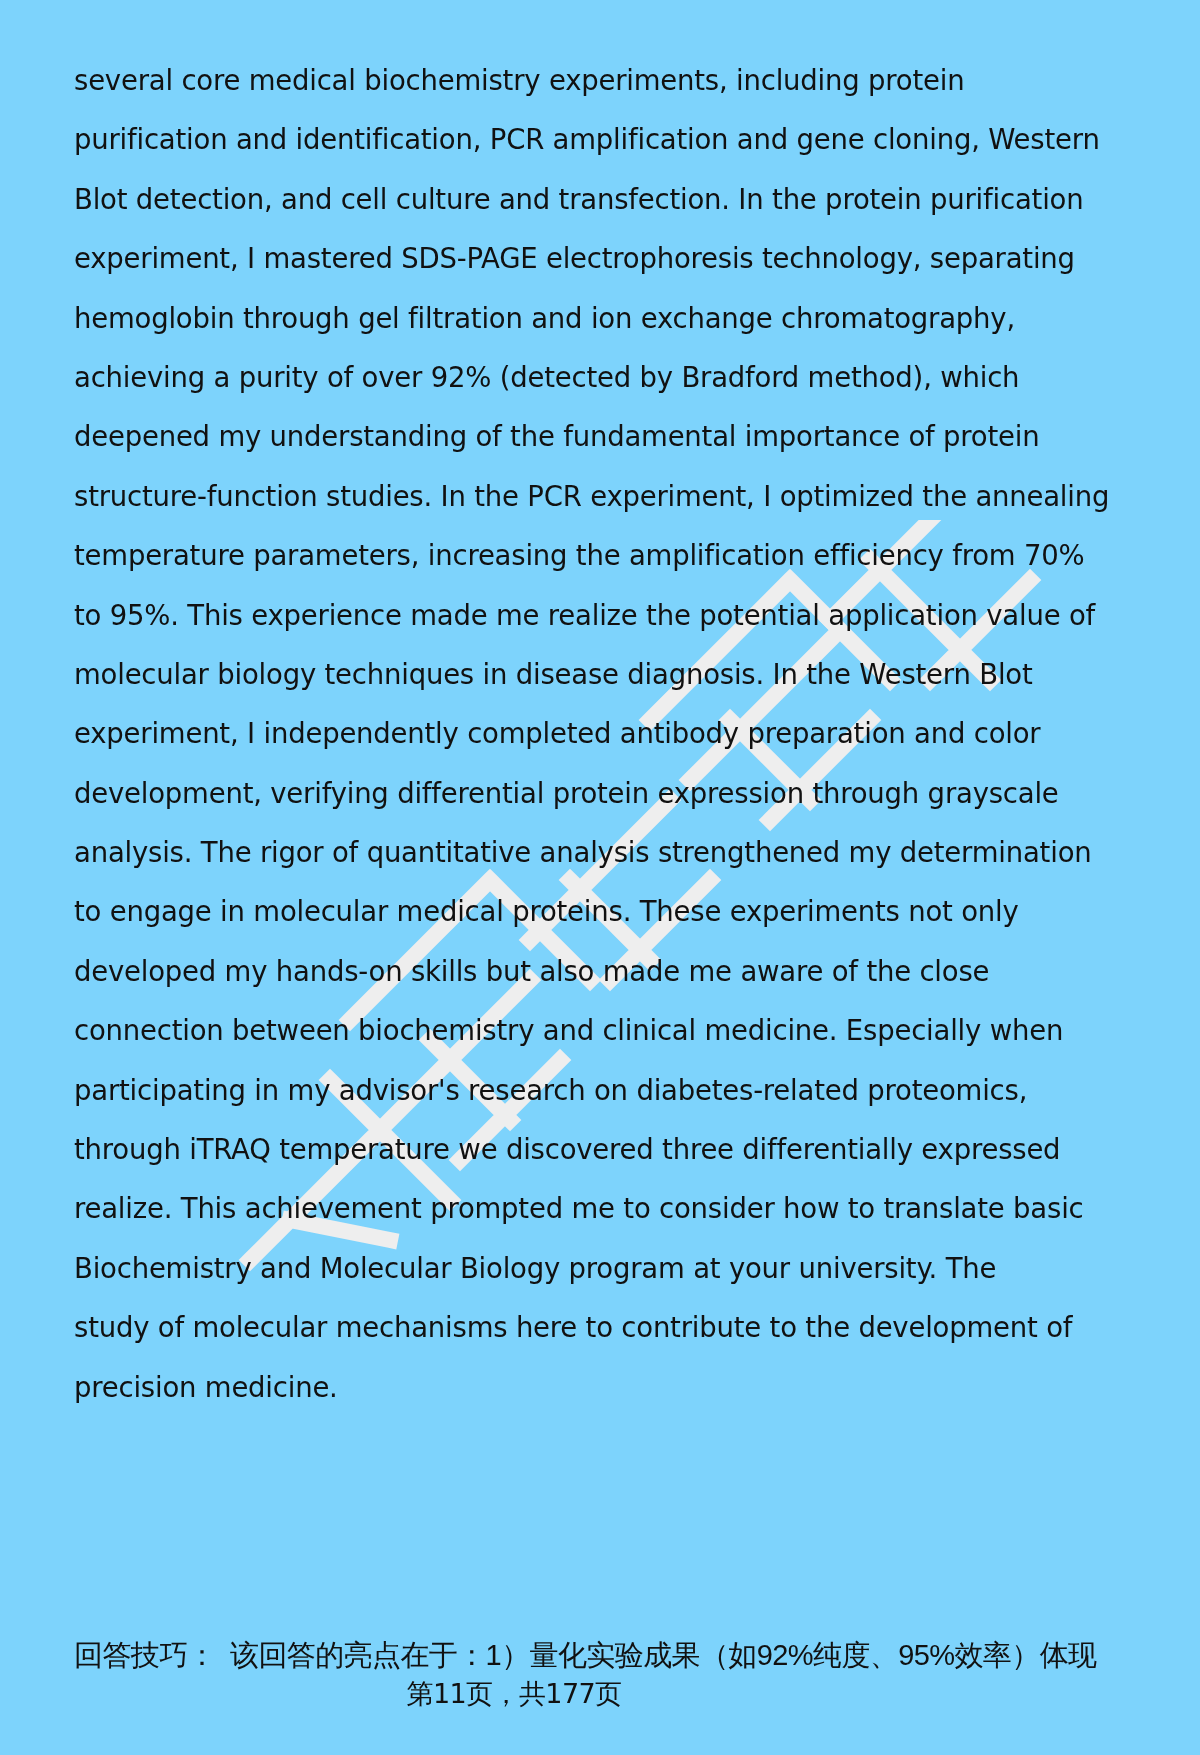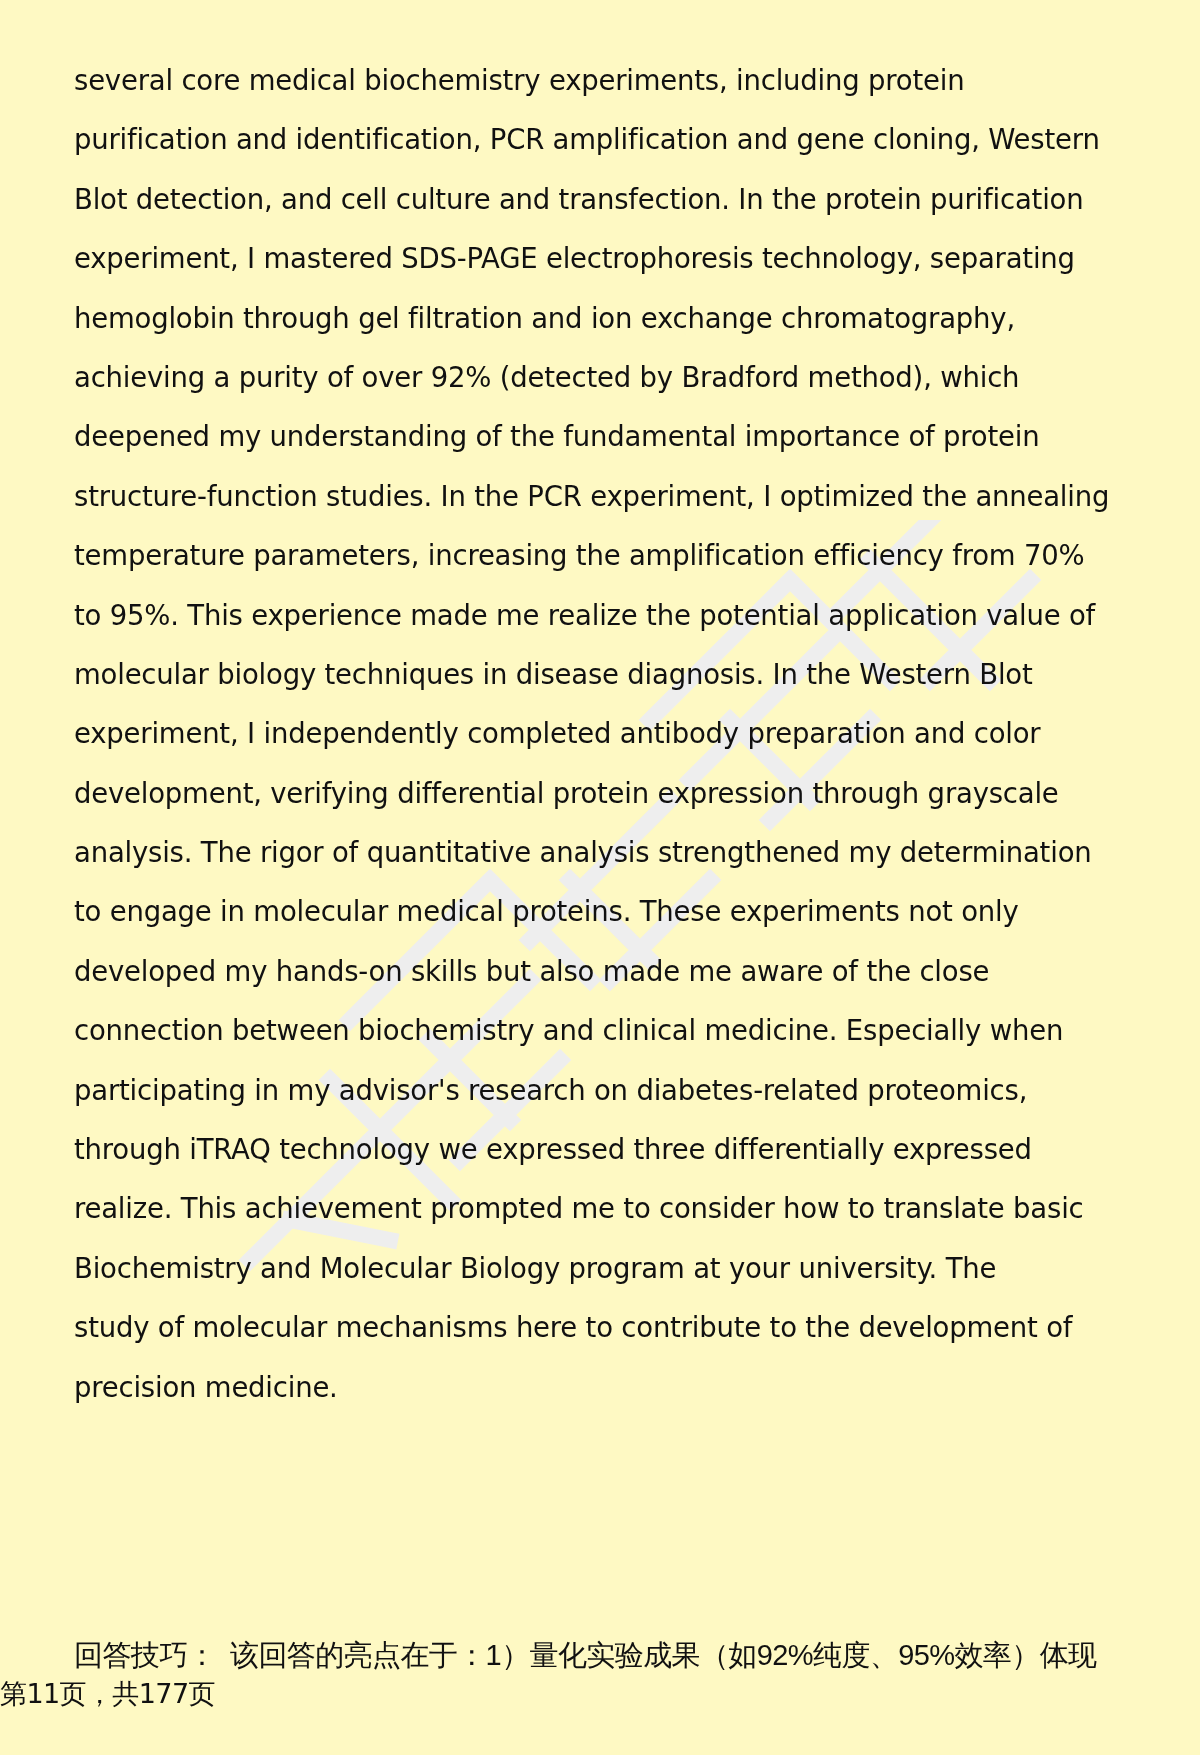--- a/index.html
+++ b/index.html
@@ -1,35 +1,35 @@
 <!DOCTYPE html>
 <html><head>
   <meta charset="utf-8">
   <style>
     html, body { margin: 0; padding: 0; background: #ffffff; }
     body { width: 1200px; height: 1755px; position: relative; overflow: hidden; }
-    .page { position: absolute; left: 0; top: 0; width: 1200px; height: 1755px; background: #fef9c3; }
+    .page { position: absolute; left: 0; top: 0; width: 1200px; height: 1755px; background: #7dd3fc; }
     .watermark {
       position: absolute; left: 230px; top: 520px; width: 820px; height: 760px;
       pointer-events: none;
     }
     .body-text {
       position: absolute; left: 74px; top: 58px; width: 1090px;
       font-family: "DejaVu Sans", sans-serif; font-size: 27.5px; color: #111111;
       letter-spacing: -0.2px;
     }
     .line { height: 59.4px; line-height: 44px; white-space: nowrap; }
     .footer-tip {
       position: absolute; left: 74px; top: 1636px; width: 1080px;
       font-family: Liberation Sans, sans-serif; font-size: 29px; color: #111111; white-space: nowrap;
       letter-spacing: -0.6px;
     }
     .footer-tip span + span { margin-left: 14px; }
     .page-number {
-      position: absolute; left: 0; top: 1676px; width: 1028px; text-align: left;
+      position: absolute; left: 0; top: 1676px; width: 1028px; text-align: center;
       font-family: "DejaVu Sans", sans-serif; font-size: 27px; color: #111111;
       letter-spacing: -0.6px;
     }
   </style>
 </head>
 <body>
 
 <div class="page">
 
   <svg class="watermark" viewBox="0 0 820 760">
@@ -56,21 +56,21 @@
     <div class="line">temperature parameters, increasing the amplification efficiency from 70%</div>
     <div class="line">to 95%. This experience made me realize the potential application value of</div>
     <div class="line">molecular biology techniques in disease diagnosis. In the Western Blot</div>
     <div class="line">experiment, I independently completed antibody preparation and color</div>
     <div class="line">development, verifying differential protein expression through grayscale</div>
     <div class="line">analysis. The rigor of quantitative analysis strengthened my determination</div>
     <div class="line">to engage in molecular medical proteins. These experiments not only</div>
     <div class="line">developed my hands-on skills but also made me aware of the close</div>
     <div class="line">connection between biochemistry and clinical medicine. Especially when</div>
     <div class="line">participating in my advisor's research on diabetes-related proteomics,</div>
-    <div class="line">through iTRAQ technology we expressed three differentially expressed</div>
+    <div class="line">through iTRAQ temperature we discovered three differentially expressed</div>
     <div class="line">realize. This achievement prompted me to consider how to translate basic</div>
     <div class="line">Biochemistry and Molecular Biology program at your university. The</div>
     <div class="line">study of molecular mechanisms here to contribute to the development of</div>
     <div class="line">precision medicine.</div>
   </div>
 
   <div class="footer-tip">
     <span>回答技巧：</span><span>该回答的亮点在于：1）量化实验成果（如92%纯度、95%效率）体现</span>
   </div>
 

